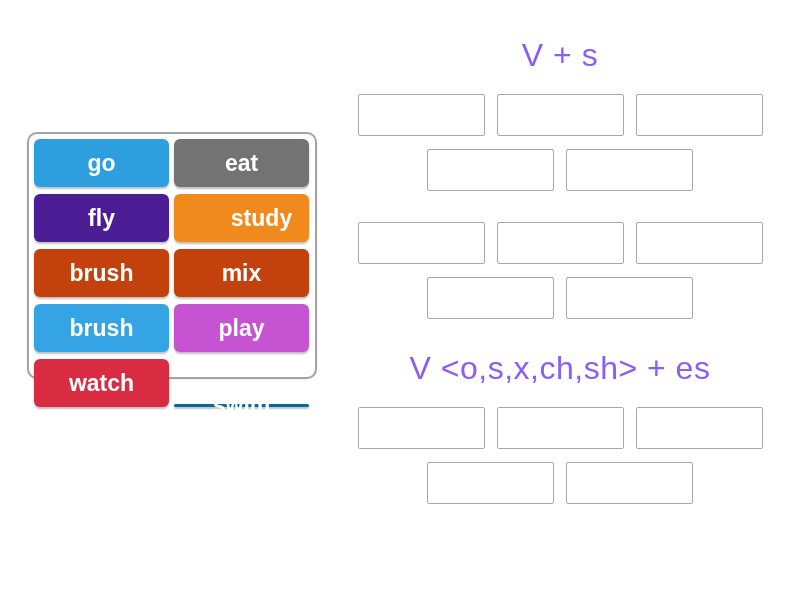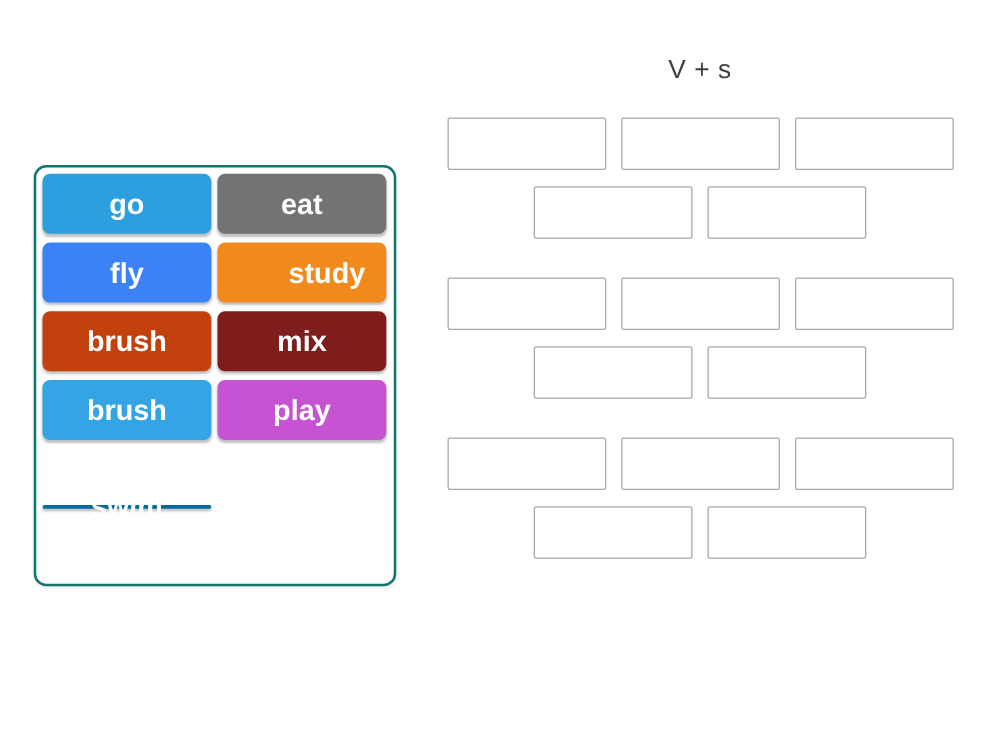--- a/index.html
+++ b/index.html
@@ -8,23 +8,23 @@
     background: #ffffff;
     font-family: "Liberation Sans", "DejaVu Sans", sans-serif;
     overflow: hidden;
     position: relative;
   }
 
   
   .word-panel {
     position: absolute;
     left: 27px; top: 132px;
-    width: 290px; height: 337px;
+    width: 290px; height: 247px;
     background: #ffffff;
-    border: 2px solid #0f766e;
+    border: 2px solid #a3a3a3;
     border-radius: 10px;
     box-shadow: 0 1px 3px rgba(0,0,0,0.08);
     padding: 5px;
     display: grid;
     grid-template-columns: repeat(2, 135px);
     grid-auto-rows: 48px;
     column-gap: 5px;
     row-gap: 7px;
     align-content: start;
   }
@@ -43,23 +43,23 @@
 
   
   .groups-area {
     position: absolute;
     left: 350px; top: 37px;
     width: 420px;
   }
   .category-group { margin-bottom: 31px; }
   .group-title {
     text-align: center;
-    font-size: 21px;
+    font-size: 32px;
     line-height: 37px;
-    color: #404040;
+    color: #8b5cf6;
     margin-bottom: 20px;
     letter-spacing: 0.5px;
   }
   .slot-row {
     display: flex;
     justify-content: center;
     gap: 12px;
     margin-bottom: 13px;
   }
   .slot-row:last-child { margin-bottom: 0; }
@@ -74,37 +74,40 @@
 </head>
 <body>
 
 <div class="word-panel">
     <div class="word-tile" style="background: rgb(45, 159, 223);">
     <span>go</span>
   </div>
     <div class="word-tile" style="background: #737373;">
     <span>eat</span>
   </div>
-    <div class="word-tile" style="background: #3b82f6;">
+    <div class="word-tile" style="background: #4c1d95;">
     <span>fly</span>
   </div>
     <div class="word-tile" style="background: rgb(241, 138, 29); padding-left: 40px;">
     <span>study</span>
   </div>
     <div class="word-tile" style="background: #c2410c;">
     <span>brush</span>
   </div>
-    <div class="word-tile" style="background: #7f1d1d;">
+    <div class="word-tile" style="background: #c2410c;">
     <span>mix</span>
   </div>
     <div class="word-tile" style="background: rgb(52, 164, 228);">
     <span>brush</span>
   </div>
     <div class="word-tile" style="background: rgb(197, 83, 210);">
     <span>play</span>
+  </div>
+    <div class="word-tile" style="background: rgb(217, 44, 66);">
+    <span>watch</span>
   </div>
     <div class="word-tile" style="background: #0369a1; margin-top: 45px;">
     <span>swim</span>
   </div>
   </div>
 
 <div class="groups-area">
     <div class="category-group">
     <div class="group-title">V + s</div>
     <div class="slot-row row1">
@@ -122,20 +125,21 @@
         <div class="drop-slot"></div>
         <div class="drop-slot"></div>
         <div class="drop-slot"></div>
       </div>
     <div class="slot-row row2">
         <div class="drop-slot"></div>
         <div class="drop-slot"></div>
       </div>
   </div>
     <div class="category-group">
+    <div class="group-title">V &lt;o,s,x,ch,sh&gt; + es</div>
     <div class="slot-row row1">
         <div class="drop-slot"></div>
         <div class="drop-slot"></div>
         <div class="drop-slot"></div>
       </div>
     <div class="slot-row row2">
         <div class="drop-slot"></div>
         <div class="drop-slot"></div>
       </div>
   </div>

